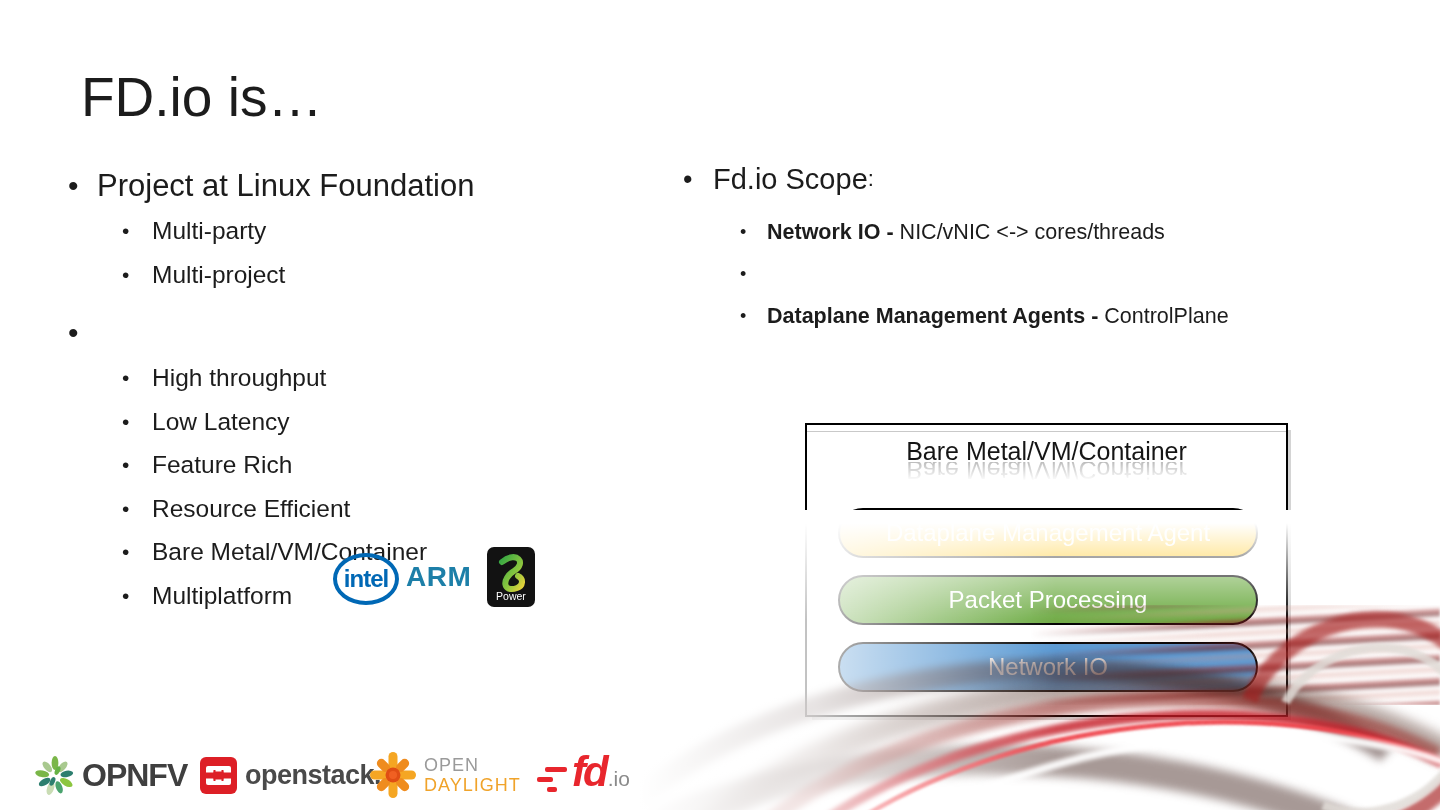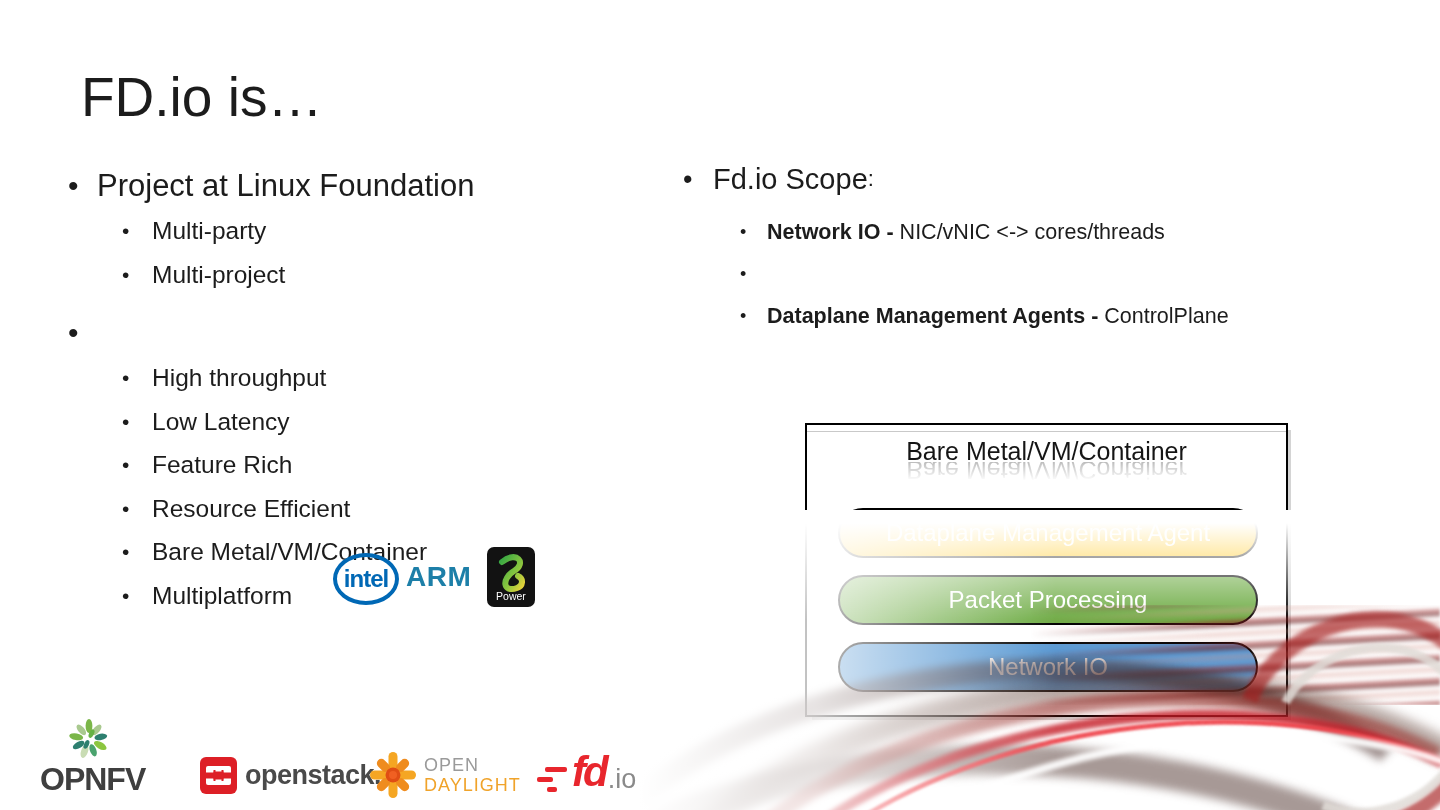--- a/index.html
+++ b/index.html
@@ -64,36 +64,36 @@
     display:flex; align-items:center; justify-content:center;
     color:#fff; font-size:24px;
   }
   .pill-dma { top:83px;  background:#FFC000; }
   .pill-pp  { top:150px; background:#70AD47; }
   .pill-nio { top:217px; background:#5B9BD5; }
 
   
   .footer-logos { position:absolute; left:0; bottom:0; width:700px; height:70px; }
   .flogo { position:absolute; display:flex; align-items:center; }
-  .opnfv { left:35px; bottom:12px;flex-direction:column; }
+  .opnfv { left:35px; bottom:12px; }
   .opnfv-text { font-size:32px; font-weight:800; color:#3f3f3f; letter-spacing:-1px; margin-left:5px; }
   .openstack { left:200px; bottom:16px; }
   .openstack-text { font-size:27px; font-weight:700; color:#4a4a4a; letter-spacing:-0.5px; margin-left:8px; }
   .odl { left:368px; bottom:10px; }
   .odl-text { margin-left:6px; line-height:20px; font-weight:400; letter-spacing:1px; }
   .odl-line1 { font-size:18px; color:#9a9a9a; }
   .odl-line2 { font-size:18px; color:#f0a32a; }
   .fdio { left:537px; bottom:14px;justify-content:space-between; }
   .fdio-dashes { display:flex; flex-direction:column; gap:5px; margin-right:5px; margin-top:14px; }
   .fdio-dashes i { display:block; height:5px; background:#e8262d; border-radius:2px; }
   .fdio-dashes i:nth-child(1){ width:22px; margin-left:8px; }
   .fdio-dashes i:nth-child(2){ width:16px; margin-left:0; }
   .fdio-dashes i:nth-child(3){ width:10px; margin-left:10px; }
   .fdio-f { font-size:42px; font-weight:800; font-style:italic; color:#e8262d; letter-spacing:-3px; }
-  .fdio-io { font-size:27px; color:#8a8a8a; margin-left:2px; margin-top:14px; }
+  .fdio-io { font-size:21px; color:#8a8a8a; margin-left:2px; margin-top:14px; }
 
   
   .swirl { position:absolute; right:0; bottom:0; width:800px; height:300px; overflow:hidden; pointer-events:none; }
   .swirl > div { position:absolute; }
   .hstreak {
     left:390px; top:95px; width:410px; height:100px;
     background:repeating-linear-gradient(177deg,
       rgba(255,255,255,0) 0px, rgba(163,48,48,0.5) 4px, rgba(106,26,26,0.6) 7px,
       rgba(255,255,255,0) 12px, rgba(214,150,140,0.35) 16px, rgba(255,255,255,0) 23px);
     filter:blur(1.5px);

